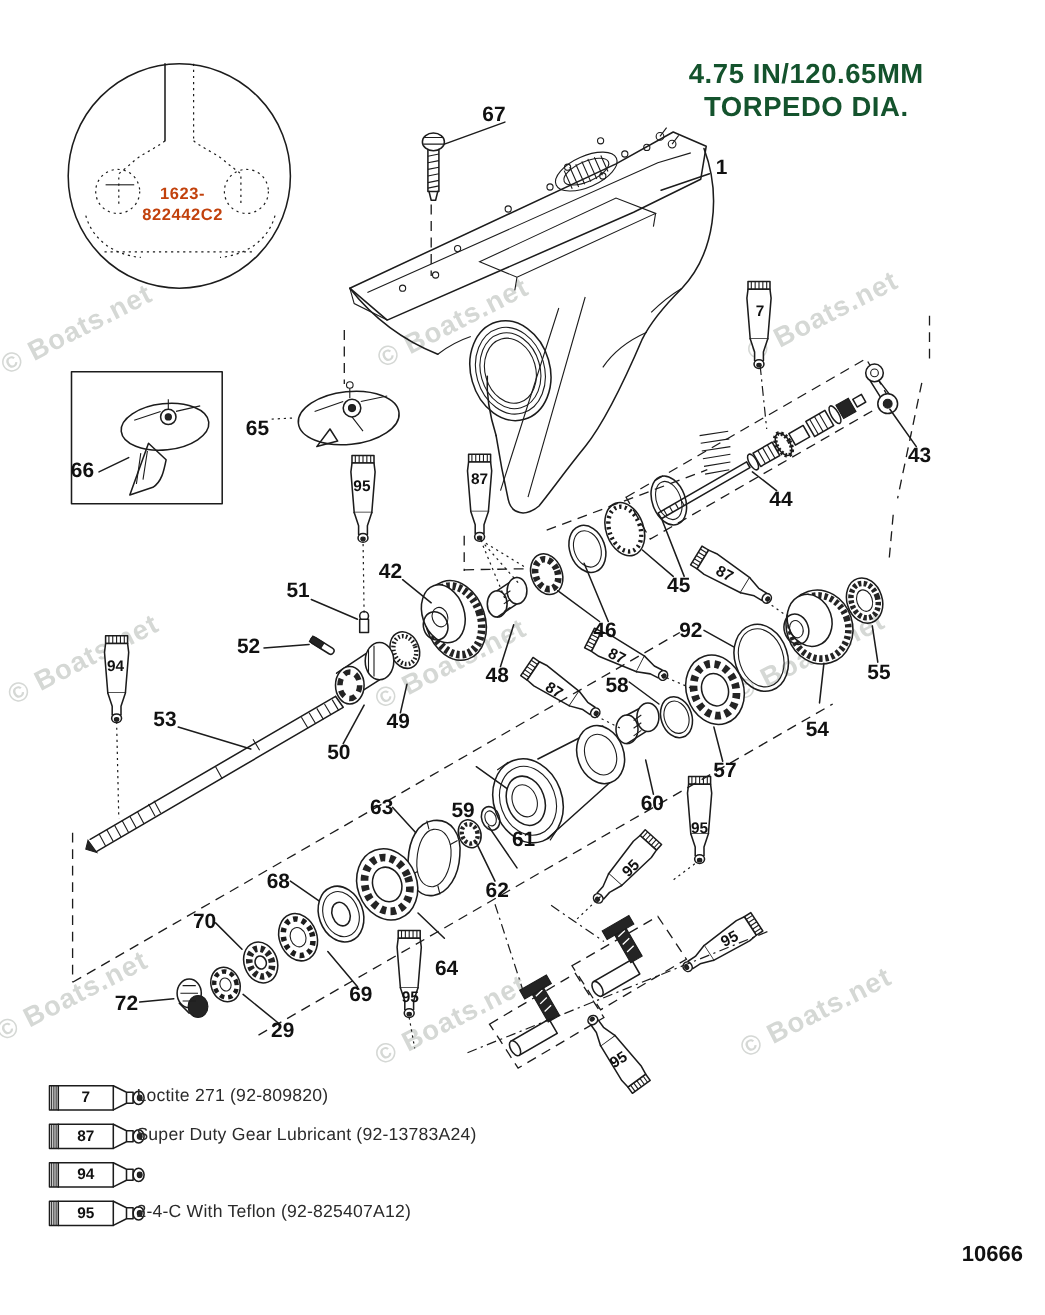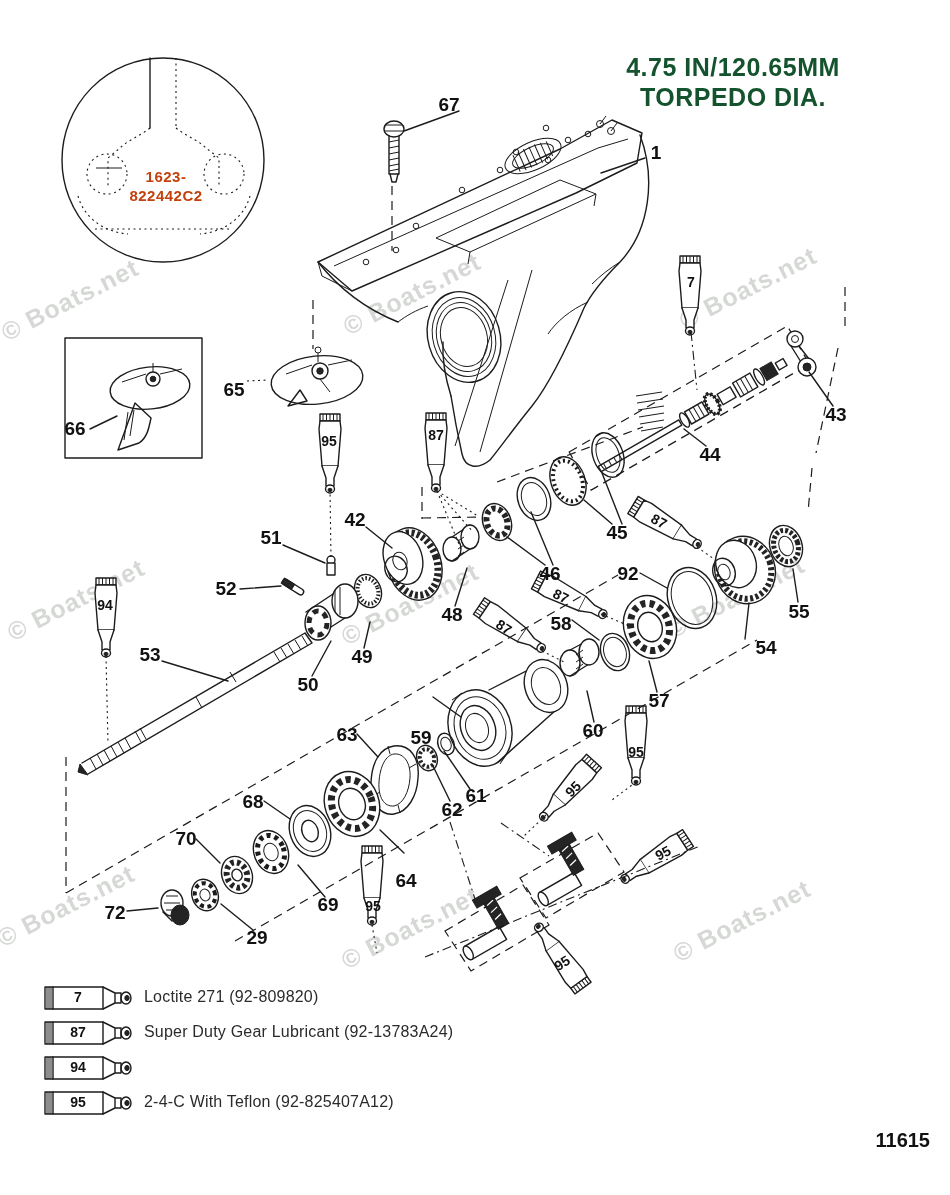--- a/index.html
+++ b/index.html
@@ -14,21 +14,21 @@
            transform:translate(-50%,-50%);white-space:nowrap;}
   .tubenum{position:absolute;font-weight:bold;font-size:14px;color:#111;
            transform:translate(-50%,-50%);white-space:nowrap;}
   .title{position:absolute;left:603px;top:52px;width:260px;z-index:4;text-align:center;
          font-weight:bold;font-size:25px;line-height:30px;color:#14532d;letter-spacing:.5px;}
   .hub-code{position:absolute;left:96px;top:167px;width:140px;z-index:4;text-align:center;
             font-weight:bold;font-size:15px;line-height:19px;color:#c2410c;letter-spacing:.5px;}
   .legend-row{position:absolute;left:0;width:520px;height:26px;z-index:4;}
   .legend-num{position:absolute;left:60px;width:36px;text-align:center;top:4px;
               font-weight:bold;font-size:14px;color:#111;}
-  .legend-text{position:absolute;left:124px;top:3px;font-size:16px;color:#2b2b2b;letter-spacing:.2px;margin-left:20px;}
+  .legend-text{position:absolute;left:124px;top:3px;font-size:16px;color:#2b2b2b;letter-spacing:.2px;}
   .drawing-number{position:absolute;left:830px;top:1129px;width:100px;z-index:4;text-align:right;
                   font-weight:bold;font-size:20px;color:#111;}
   svg .ln{stroke:#1c1c1c;fill:none;stroke-width:1.4;stroke-linecap:round;stroke-linejoin:round;}
   svg .thin{stroke:#1c1c1c;fill:none;stroke-width:1;}
   svg .dash{stroke:#1c1c1c;fill:none;stroke-width:1.2;stroke-dasharray:9 6;}
   svg .dot{stroke:#1c1c1c;fill:none;stroke-width:1.1;stroke-dasharray:2 3.5;}
   svg .dashdot{stroke:#1c1c1c;fill:none;stroke-width:1.1;stroke-dasharray:9 4 2 4;}
   svg .dk{fill:#242424;stroke:#1c1c1c;}
   svg .wfill{fill:#ffffff;}
 </style>
@@ -420,46 +420,46 @@
   <span class="legend-text">Super Duty Gear Lubricant (92-13783A24)</span>
 </div>
 <div class="legend-row" style="top:1055px;">
   <span class="legend-num">94</span>
 </div>
 <div class="legend-row" style="top:1090px;">
   <span class="legend-num">95</span>
   <span class="legend-text">2-4-C With Teflon (92-825407A12)</span>
 </div>
 
-<div class="drawing-number">11615</div>
+<div class="drawing-number">10666</div>
 
 <div id="labels">
       <div class="callout" style="left: 449px; top: 105px;">67</div>
       <div class="callout" style="left: 656px; top: 153px;">1</div>
       <div class="callout" style="left: 234px; top: 390px;">65</div>
       <div class="callout" style="left: 75px; top: 429px;">66</div>
       <div class="callout" style="left: 836px; top: 415px;">43</div>
       <div class="callout" style="left: 710px; top: 455px;">44</div>
       <div class="callout" style="left: 617px; top: 533px;">45</div>
       <div class="callout" style="left: 550px; top: 574px;">46</div>
       <div class="callout" style="left: 355px; top: 520px;">42</div>
       <div class="callout" style="left: 452px; top: 615px;">48</div>
       <div class="callout" style="left: 362px; top: 657px; text-align: center;">49</div>
       <div class="callout" style="left: 308px; top: 685px;">50</div>
       <div class="callout" style="left: 271px; top: 538px;">51</div>
       <div class="callout" style="left: 226px; top: 589px;">52</div>
       <div class="callout" style="left: 150px; top: 655px;">53</div>
-      <div class="callout" style="left: 743px; top: 648px; margin-left: 23px;">54</div>
+      <div class="callout" style="left: 743px; top: 664px;">54</div>
       <div class="callout" style="left: 799px; top: 612px;">55</div>
       <div class="callout" style="left: 628px; top: 574px;">92</div>
       <div class="callout" style="left: 659px; top: 701px;">57</div>
       <div class="callout" style="left: 561px; top: 624px;">58</div>
       <div class="callout" style="left: 421px; top: 698px; margin-top: 40px;">59</div>
       <div class="callout" style="left: 593px; top: 731px;">60</div>
-      <div class="callout" style="left: 476px; top: 796px;">61</div>
+      <div class="callout" style="left: 476px; top: 764px;">61</div>
       <div class="callout" style="left: 452px; top: 810px;">62</div>
       <div class="callout" style="left: 347px; top: 735px;">63</div>
       <div class="callout" style="left: 406px; top: 861px; margin-top: 20px;">64</div>
       <div class="callout" style="left: 253px; top: 802px;">68</div>
       <div class="callout" style="left: 328px; top: 905px;">69</div>
       <div class="callout" style="left: 186px; top: 839px;">70</div>
       <div class="callout" style="left: 257px; top: 938px;">29</div>
       <div class="callout" style="left: 115px; top: 913px;">72</div>
       <div class="tubenum" style="left: 691px; top: 282px; transform: translate(-50%, -50%) rotate(0deg);">7</div>
       <div class="tubenum" style="left: 329px; top: 441px; transform: translate(-50%, -50%) rotate(0deg);">95</div>

